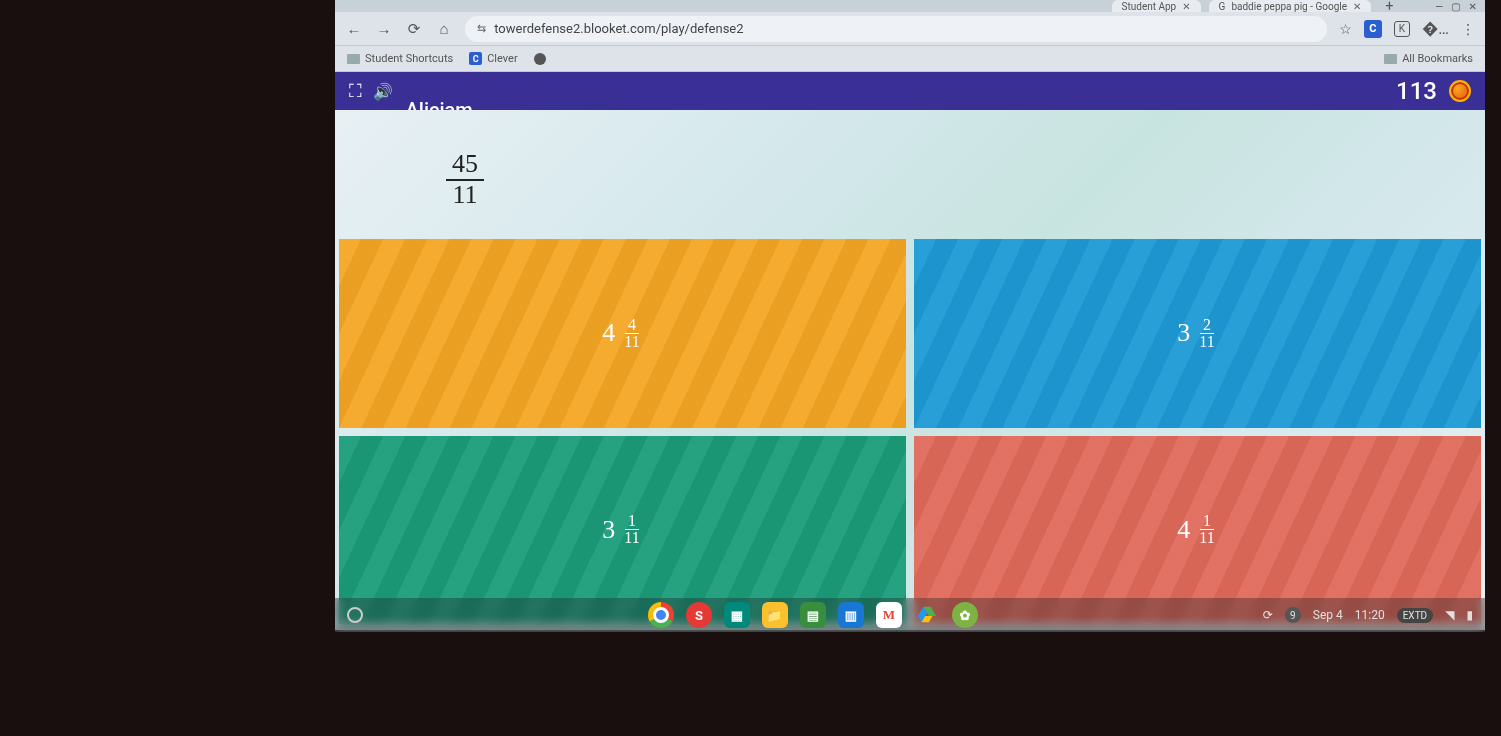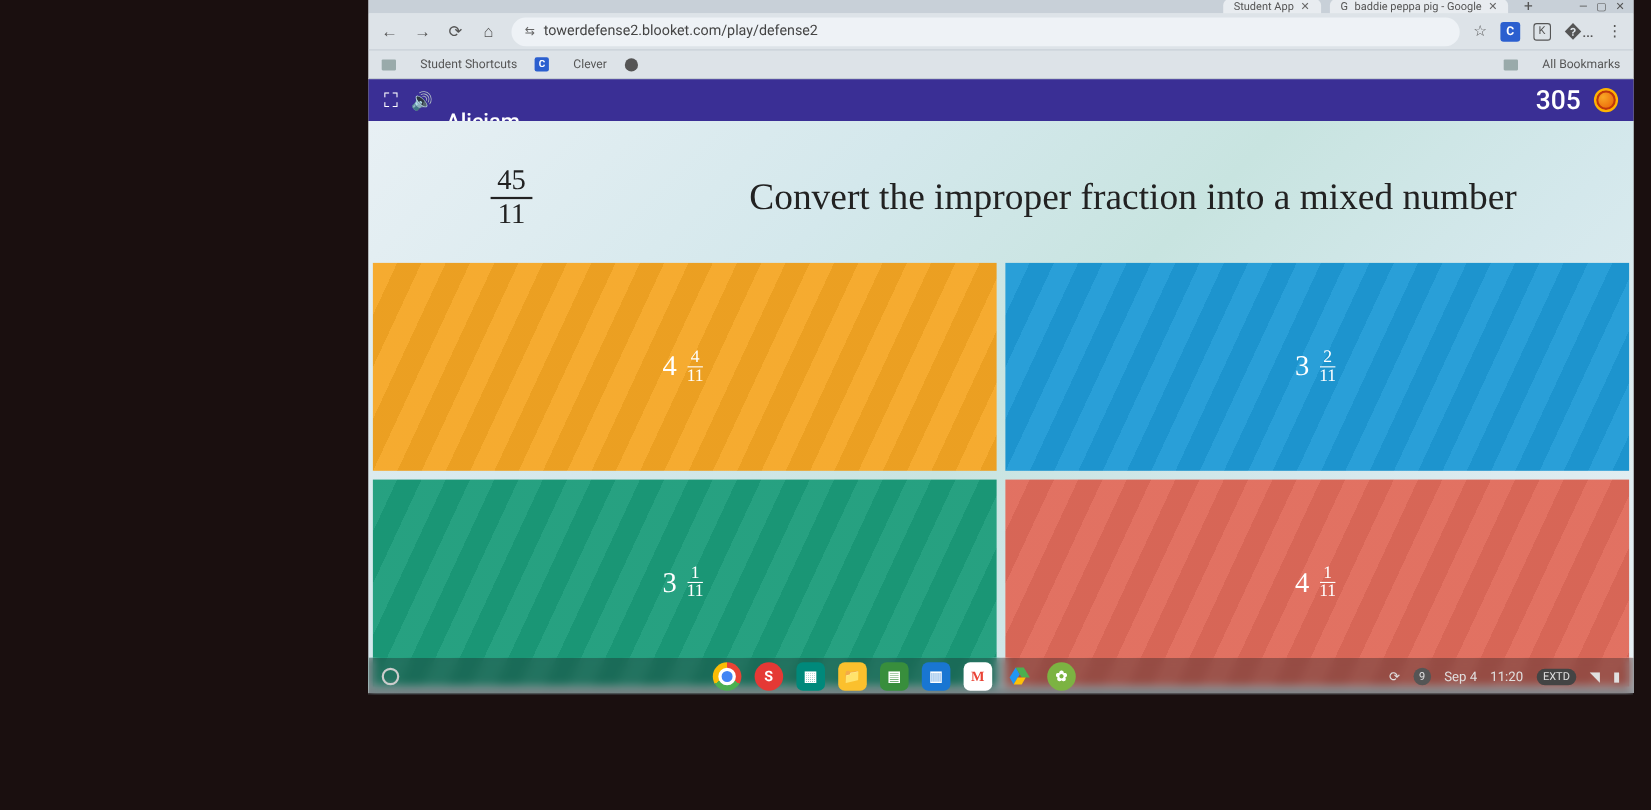--- a/index.html
+++ b/index.html
@@ -101,21 +101,21 @@
     background: #dde3e8;
     display: flex;
     align-items: center;
     padding: 0 12px;
     gap: 16px;
     font-size: 11px;
     color: #555;
     border-bottom: 1px solid #c0c8d0;
   }
   .bookmarks-bar .spacer { flex: 1; }
-  .bm-item { display: flex; align-items: center; gap: 22px; }
+  .bm-item { display: flex; align-items: center; gap: 5px; }
   .bm-folder { width: 13px; height: 10px; background: #9aa; border-radius: 1px; display:inline-block; }
   .bm-c { background:#2b5fcf; color:#fff; width:13px; height:13px; display:inline-flex; align-items:center; justify-content:center; font-size:9px; border-radius:2px; font-weight:bold;}
 
   .game-header {
     height: 38px;
     background: #3a2f95;
     color: #fff;
     display: flex;
     align-items: center;
     padding: 0 14px;
@@ -309,31 +309,30 @@
       <span class="bm-folder"></span>
       <span>All Bookmarks</span>
     </span>
   </div>
 
   <div class="game-header">
     <span style="font-size:18px;">⛶</span>
     <span class="vol-icon">🔊</span>
     <span class="name">Aliciam</span>
     <span class="spacer"></span>
-    <span class="score">305</span>
+    <span class="score">113</span>
     <span class="coin"></span>
   </div>
 
   <div class="game-body">
     <div class="question-row">
       <div class="fraction-q">
         <span class="num">45</span>
         <span class="den">11</span>
       </div>
-      <div class="question-text">Convert the improper fraction into a mixed number</div>
     </div>
 
     <div class="answers">
       <div class="ans orange">
         <div class="mixed">
           <span class="whole">4</span>
           <span class="frac">
             <span class="n">4</span>
             <span class="d">11</span>
           </span>

